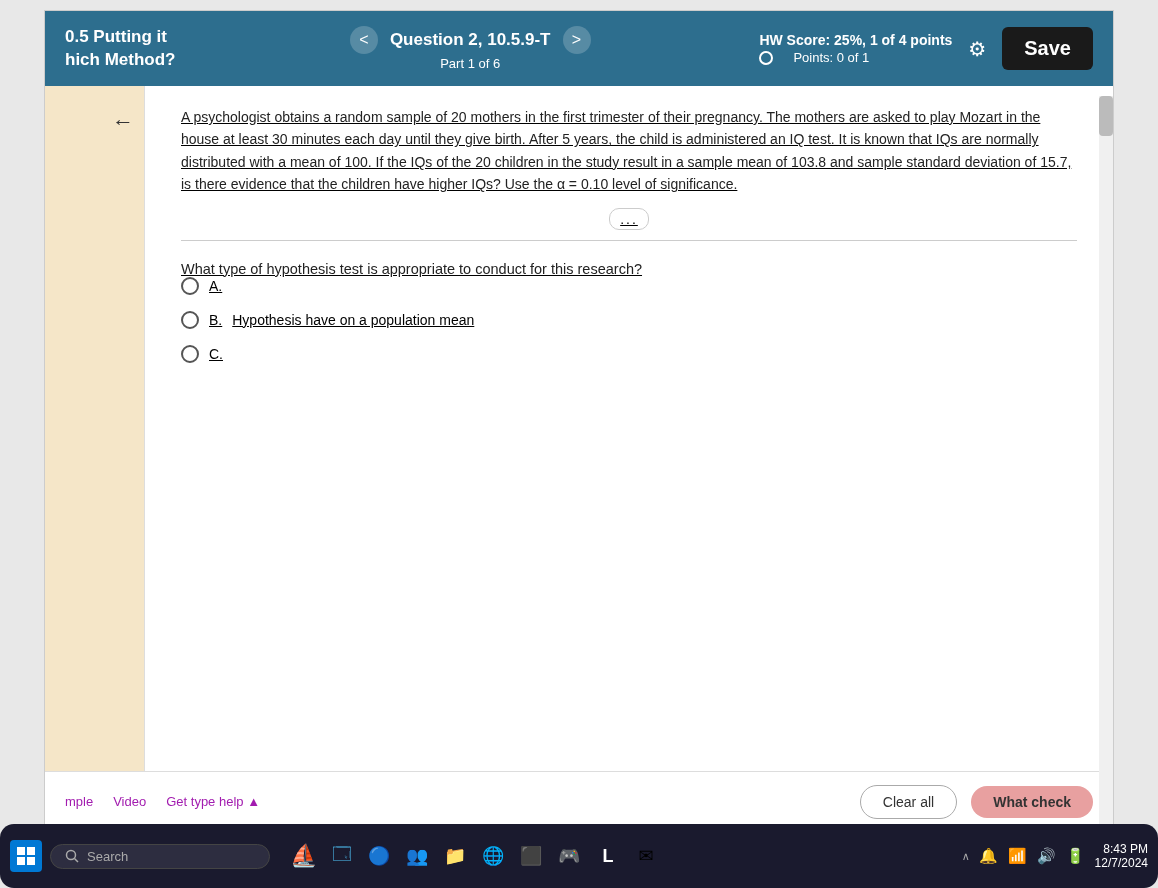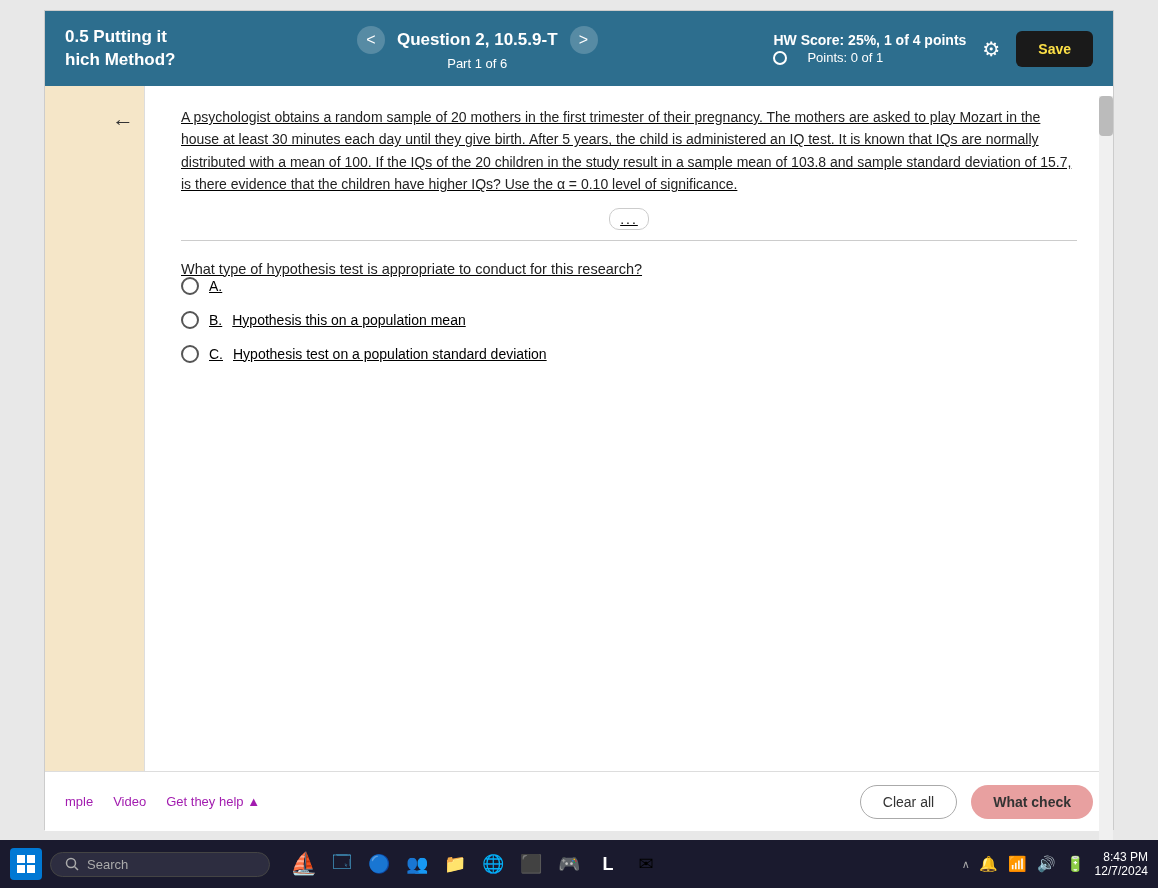--- a/index.html
+++ b/index.html
@@ -111,24 +111,24 @@
       display: inline-block;
     }
 
     .gear-icon {
       font-size: 20px;
       cursor: pointer;
     }
 
     .save-btn {
       background: #1a1a1a;
-      color: #fde047;
+      color: #ffffff;
       border: none;
       padding: 10px 22px;
-      font-size: 14px;
+      font-size: 20px;
       font-weight: bold;
       border-radius: 6px;
       cursor: pointer;
     }
 
     
     .content-wrapper {
       display: flex;
       height: calc(820px - 75px - 60px);
     }
@@ -224,20 +224,21 @@
       font-size: 13px;
       color: #a21caf;
       cursor: pointer;
       text-decoration: none;
     }
 
     .footer-right {
       margin-left: auto;
       display: flex;
       gap: 14px;
+      align-items: center;
     }
 
     .clear-all-btn {
       background: white;
       border: 1px solid #aaa;
       border-radius: 20px;
       padding: 8px 22px;
       font-size: 14px;
       cursor: pointer;
       color: #333;
@@ -253,27 +254,28 @@
       cursor: pointer;
       color: #333;
     }
 
     
     .taskbar {
       position: absolute;
       bottom: 0;
       left: 0;
       width: 1158px;
-      height: 48px;
+      height: 64px;
       background: #1a1a2e;
       display: flex;
       align-items: center;
       padding: 0 10px;
       gap: 8px;
       z-index: 100;
+      border-radius: 14px;
     }
 
     .taskbar-start {
       width: 32px;
       height: 32px;
       background: #0078d4;
       display: flex;
       align-items: center;
       justify-content: center;
       border-radius: 4px;
@@ -397,39 +399,38 @@
       <p class="question-prompt">What type of hypothesis test is appropriate to conduct for this research?</p>
 
       <div class="answer-option">
         <span class="radio-circle"></span>
         <span style="font-weight:500;">A.</span>
       </div>
 
       <div class="answer-option">
         <span class="radio-circle"></span>
         <span style="font-weight:500;">B.</span>
-        <span>Hypothesis this on a population mean</span>
+        <span>Hypothesis have on a population mean</span>
       </div>
 
       <div class="answer-option">
         <span class="radio-circle"></span>
         <span style="font-weight:500;">C.</span>
-        <span>Hypothesis test on a population standard deviation</span>
       </div>
     </div>
 
     <div class="scrollbar-track">
       <div class="scrollbar-thumb"></div>
     </div>
   </div>
 
   <div class="footer-bar">
     <span class="footer-link">mple</span>
     <span class="footer-link">Video</span>
-    <span class="footer-link">Get they help ▲</span>
+    <span class="footer-link">Get type help ▲</span>
     <div class="footer-right">
       <button class="clear-all-btn">Clear all</button>
       <button class="final-check-btn">What check</button>
     </div>
   </div>
 </div>
 
 <div class="taskbar">
   <div class="taskbar-start">
     <svg width="18" height="18" viewBox="0 0 18 18" fill="none">

